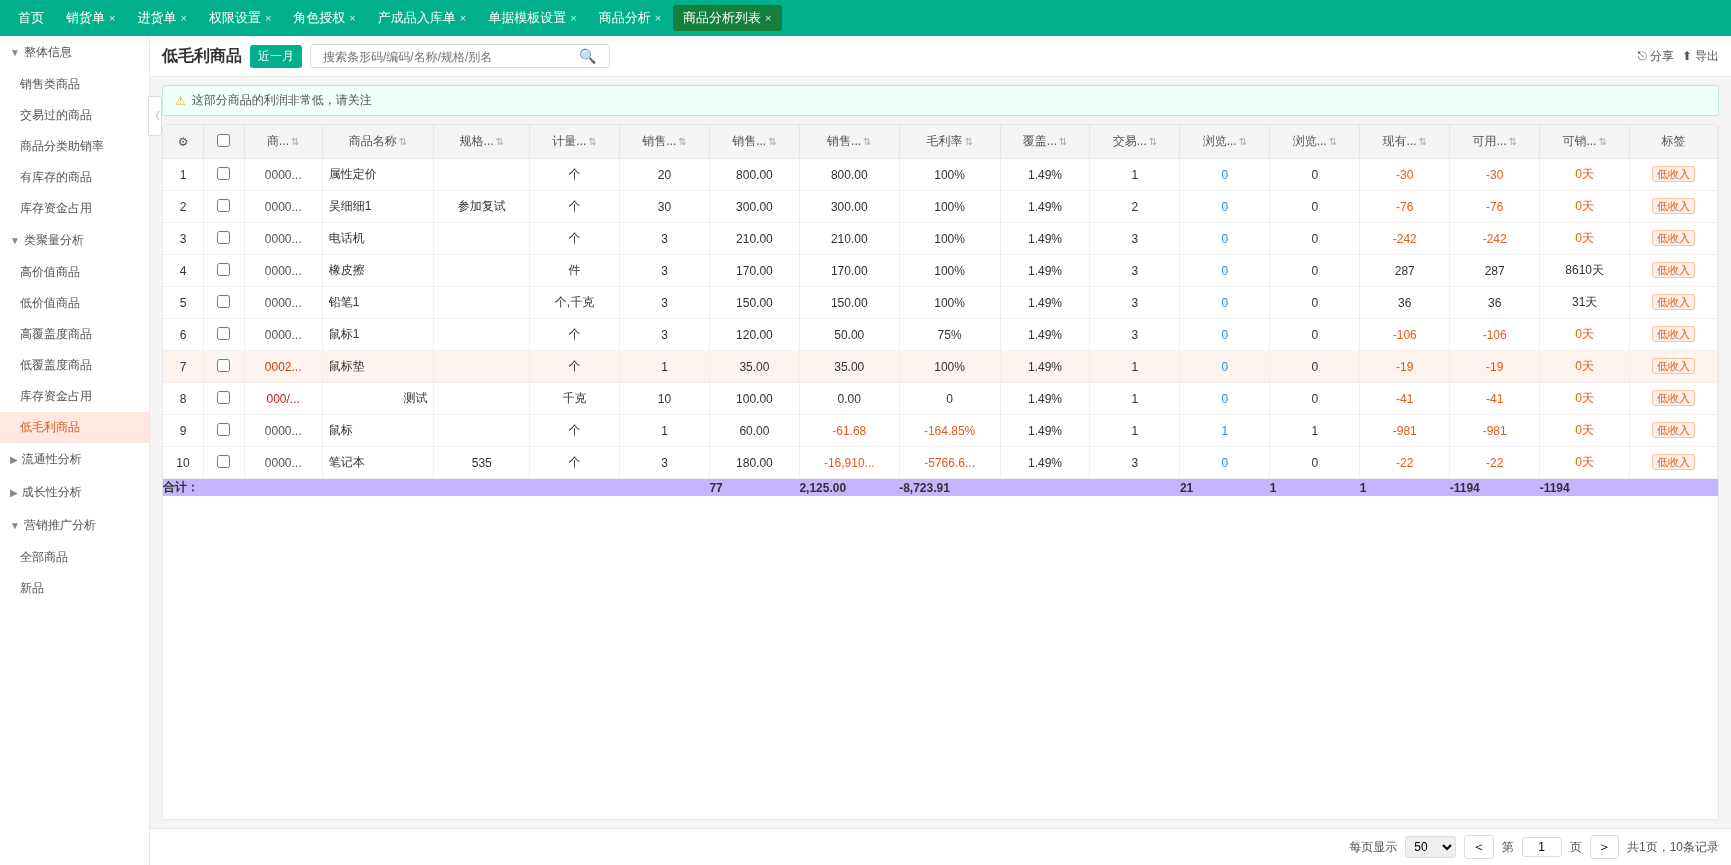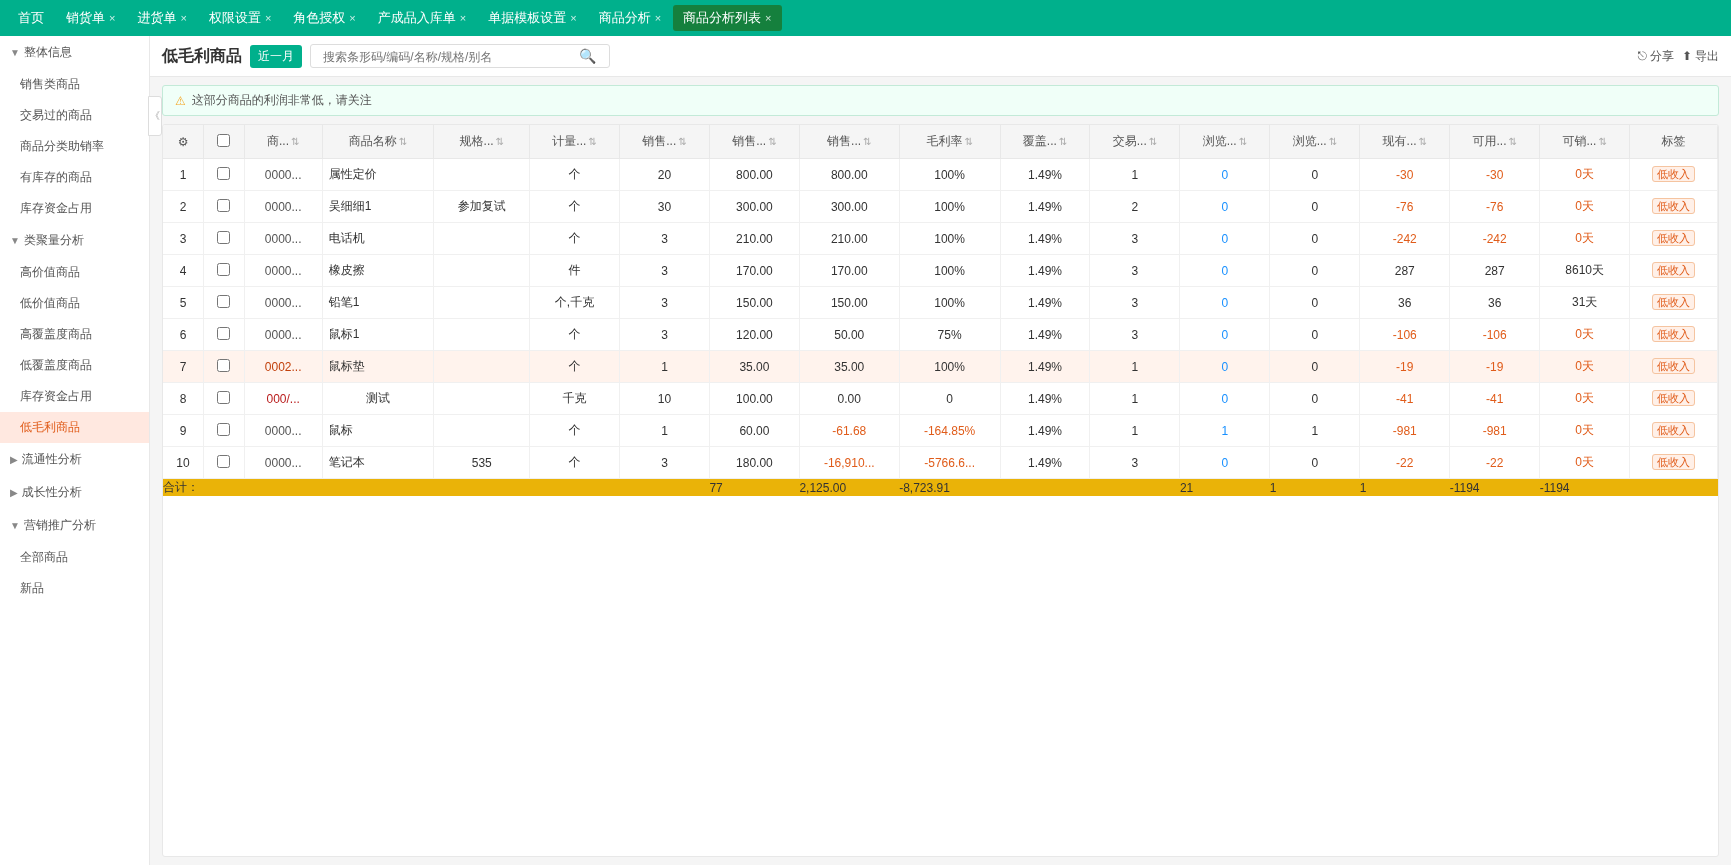--- a/index.html
+++ b/index.html
@@ -504,21 +504,21 @@
     <td>0</td>
     <td class="text-red">-19</td>
     <td class="text-red">-19</td>
     <td class="text-red">0天</td>
     <td><span class="tag-low-income">低收入</span></td>
   </tr>
             <tr>
     <td>8</td>
     <td><input type="checkbox" style=""></td>
     <td style="color:#b91c1c">000/...</td>
-    <td style="text-align:center">测试</td>
+    <td style="text-align:right">测试</td>
     <td></td>
     <td>千克</td>
     <td>10</td>
     <td>100.00</td>
     <td>0.00</td>
     <td>0</td>
     <td>1.49%</td>
     <td>1</td>
     <td><a href="#">0</a></td>
     <td>0</td>
@@ -562,21 +562,21 @@
     <td>3</td>
     <td><a href="#">0</a></td>
     <td>0</td>
     <td class="text-red">-22</td>
     <td class="text-red">-22</td>
     <td class="text-red">0天</td>
     <td><span class="tag-low-income">低收入</span></td>
   </tr>
           </tbody>
         <tfoot>
-          <tr style="background:#eab308; font-weight:normal;">
+          <tr style="background:#c4b5fd; font-weight:bold;">
             <td colspan="2">合计：</td>
             <td></td>
             <td></td>
             <td></td>
             <td></td>
             <td></td>
             <td>77</td>
             <td>2,125.00</td>
             <td>-8,723.91</td>
             <td></td>
@@ -585,15 +585,29 @@
             <td>1</td>
             <td>1</td>
             <td>-1194</td>
             <td>-1194</td>
             <td></td>
           </tr>
         </tfoot>
       </table>
     </div>
 
+    <div class="pagination-bar">
+      <span>每页显示</span>
+      <select>
+        <option>50</option>
+        <option>20</option>
+        <option>100</option>
+      </select>
+      <button class="page-btn">＜</button>
+      <span>第</span>
+      <input class="page-input" type="text" value="1" style="">
+      <span>页</span>
+      <button class="page-btn">＞</button>
+      <span>共1页，10条记录</span>
+    </div>
 
   </div>
 </div>
 
 </body></html>

